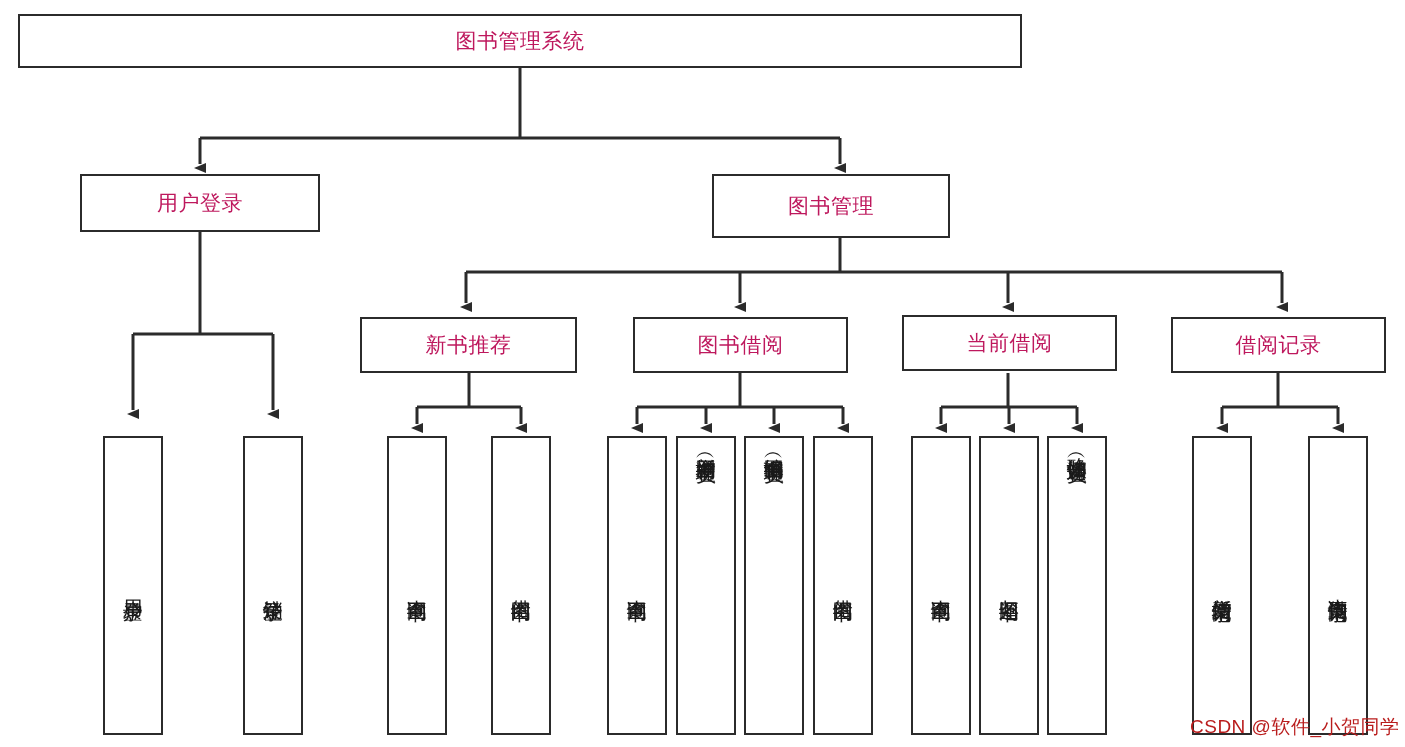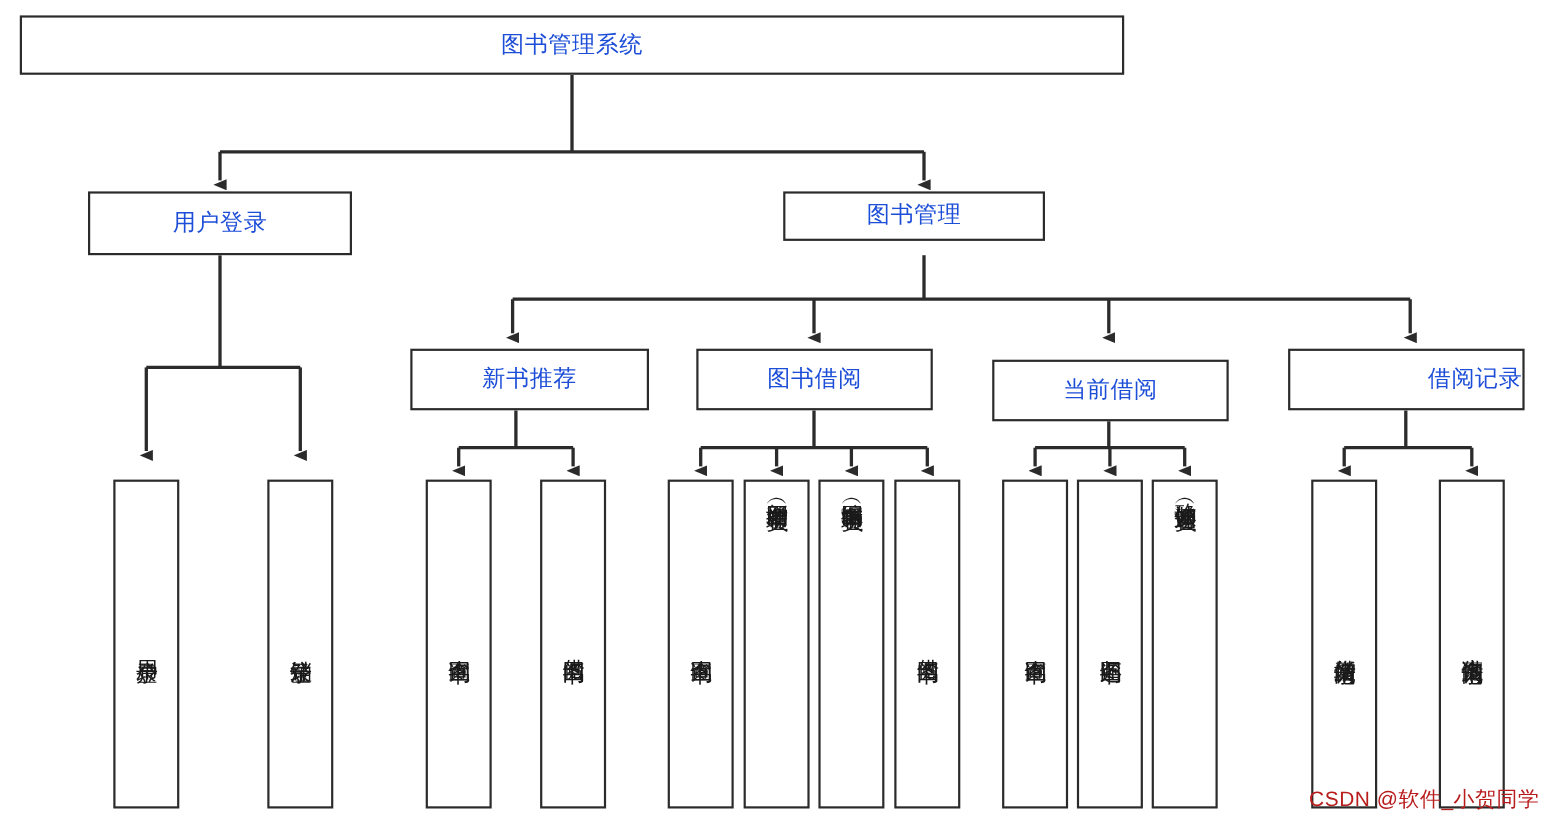--- a/index.html
+++ b/index.html
@@ -32,21 +32,21 @@
     display: flex;
     align-items: center;
     justify-content: center;
     color: #1a1a1a;
   }
   .node-label {
     font-size: 21px;
     line-height: 1.15;
     letter-spacing: 0.5px;
     white-space: nowrap;
-    color: #1d4ed8;
+    color: #be185d;
   }
   .leaf-box {
     position: absolute;
     box-sizing: border-box;
     border: 2px solid #2b2b2b;
     background: #ffffff;
     display: flex;
     justify-content: center;
   }
   .leaf-box.align-middle { align-items: center; }
@@ -125,34 +125,34 @@
     </g>
   </svg>
 
   <div class="node-box" style="left:18px; top:14px; width:1004px; height:54px;">
     <span class="node-label">图书管理系统</span>
   </div>
 
   <div class="node-box" style="left:80px; top:174px; width:240px; height:58px;">
     <span class="node-label">用户登录</span>
   </div>
-  <div class="node-box" style="left:712px; top:174px; width:238px; height:45px;align-items:center;">
+  <div class="node-box" style="left:712px; top:174px; width:238px; height:64px;align-items:center;">
     <span class="node-label">图书管理</span>
   </div>
 
-  <div class="node-box" style="left:373px; top:317px; width:217px; height:56px;">
+  <div class="node-box" style="left:360px; top:317px; width:217px; height:56px;">
     <span class="node-label">新书推荐</span>
   </div>
   <div class="node-box" style="left:633px; top:317px; width:215px; height:56px;justify-content:center;">
     <span class="node-label">图书借阅</span>
   </div>
-  <div class="node-box" style="left:902px; top:327px; width:215px; height:56px;">
+  <div class="node-box" style="left:902px; top:315px; width:215px; height:56px;">
     <span class="node-label">当前借阅</span>
   </div>
-  <div class="node-box" style="left:1171px; top:317px; width:215px; height:56px;justify-content:flex-end;">
+  <div class="node-box" style="left:1171px; top:317px; width:215px; height:56px;">
     <span class="node-label">借阅记录</span>
   </div>
 
   <div class="leaf-box align-middle" style="left:103px; top:436px; width:60px; height:299px;">
     <span class="leaf-label">用户登录</span>
   </div>
   <div class="leaf-box align-middle" style="left:243px; top:436px; width:60px; height:299px;">
     <span class="leaf-label">注销登录</span>
   </div>
 

